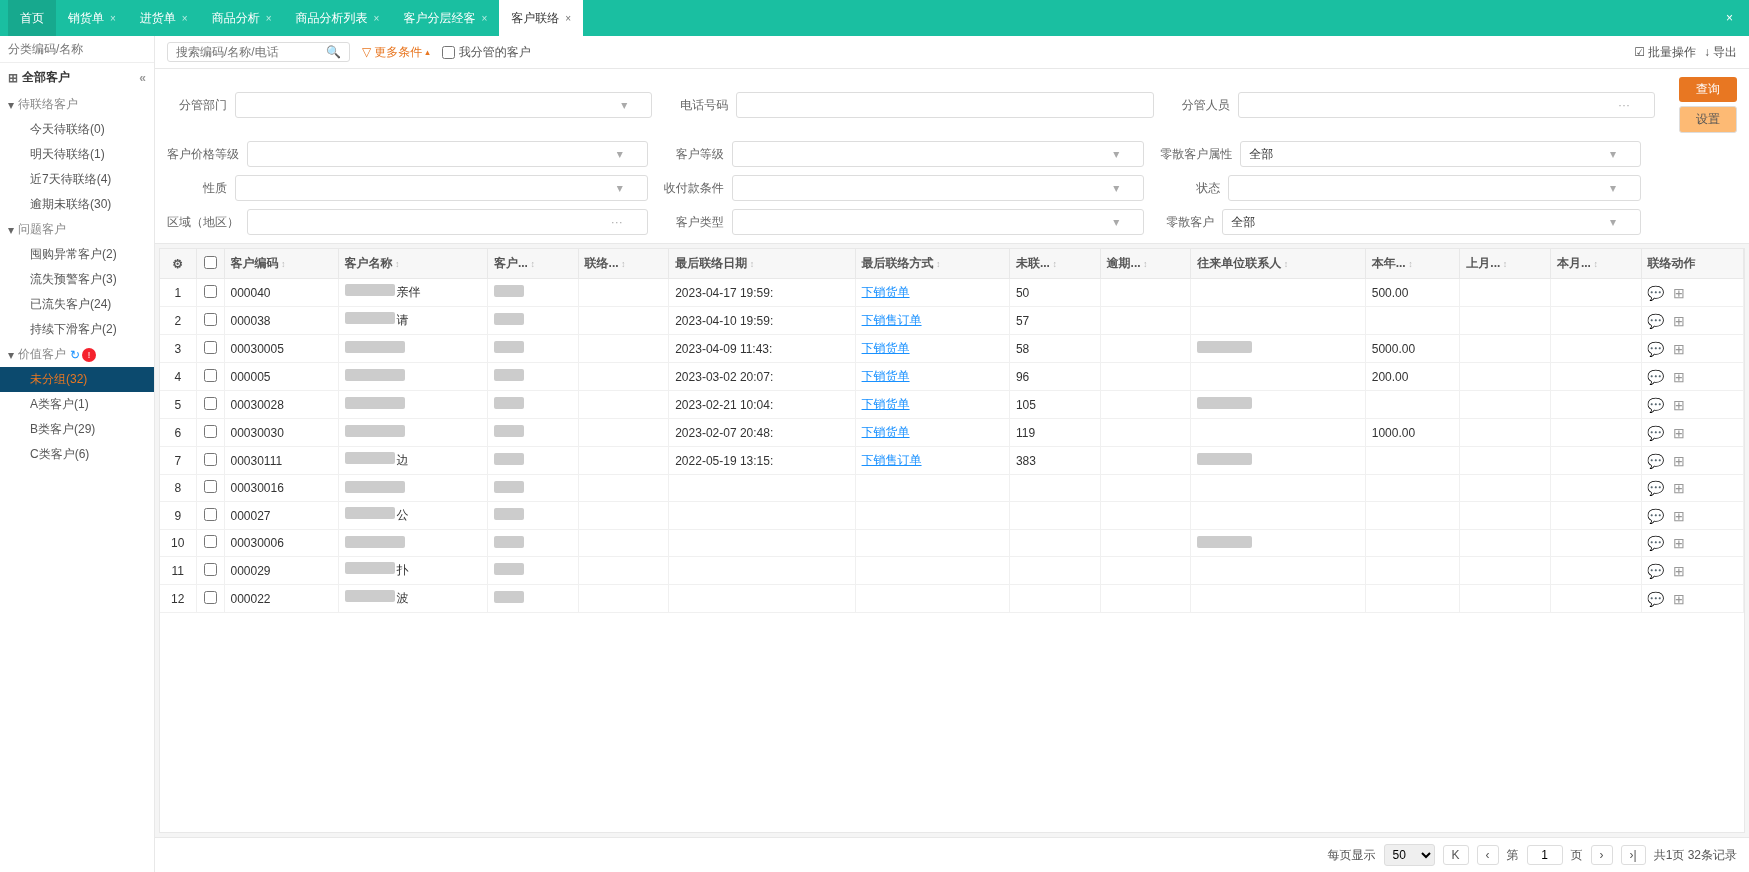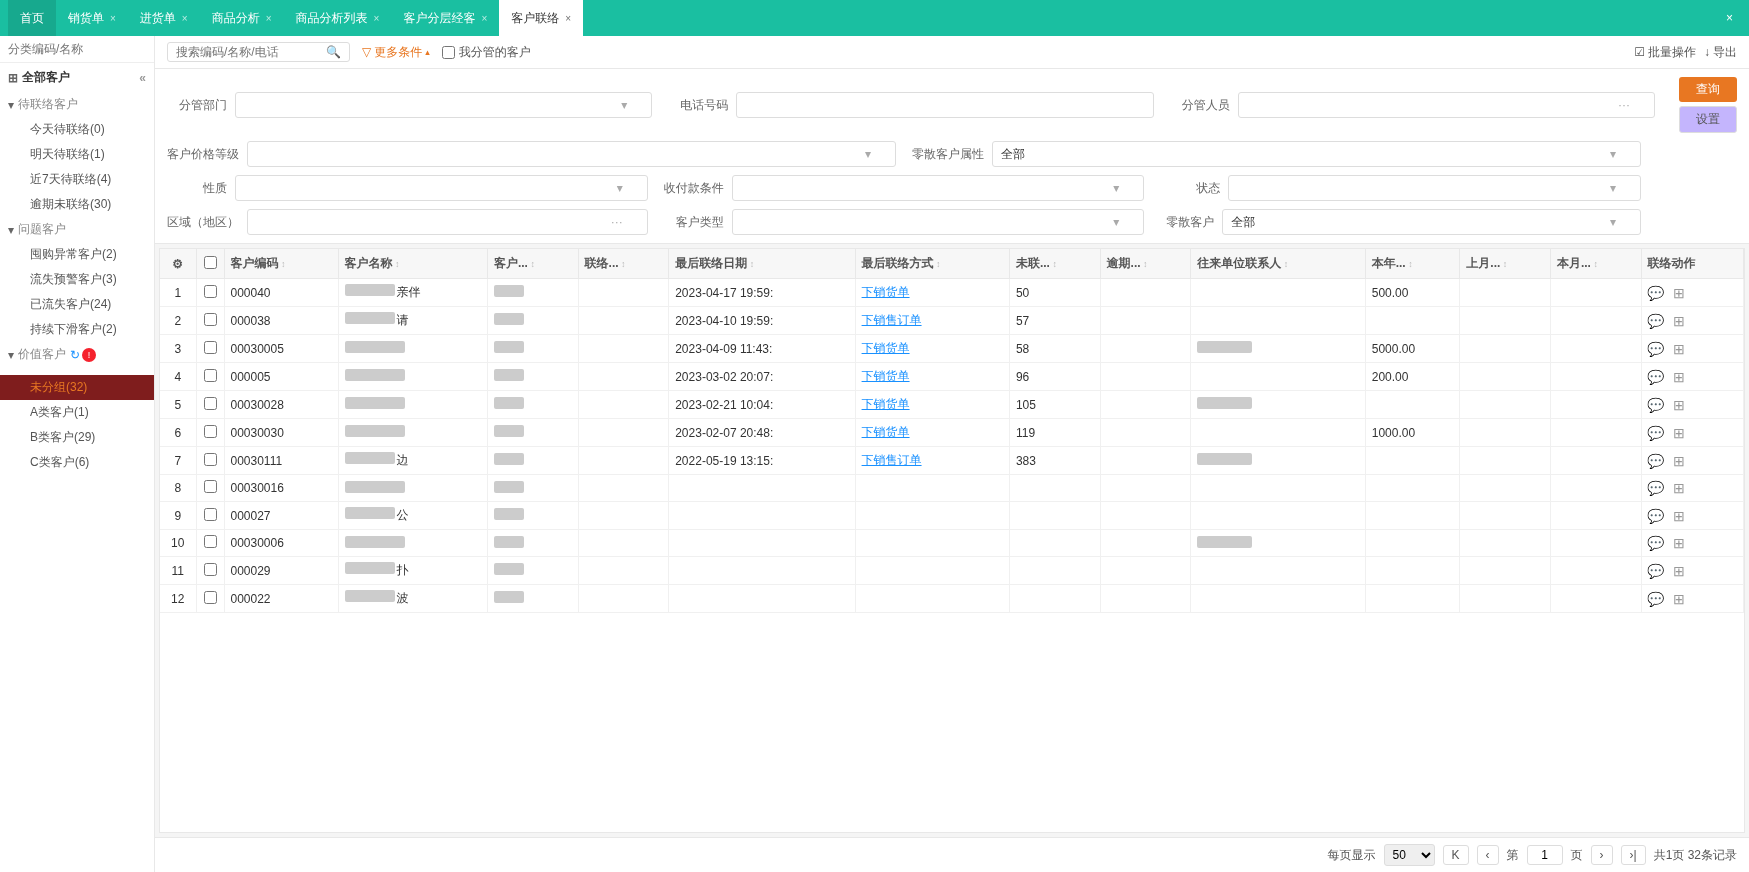--- a/index.html
+++ b/index.html
@@ -88,21 +88,21 @@
       display: flex;
       align-items: center;
     }
     .sidebar-group-label .triangle { margin-right: 4px; color: #666; }
     .sidebar-item {
       padding: 4px 30px;
       color: #555;
       cursor: pointer;
       white-space: nowrap;
     }
-    .sidebar-item.active { background: #7f1d1d; color: #e87722; margin-top: 8px; }
+    .sidebar-item.active { background: #0c4a6e; color: #e87722; }
 
     
     .content-area {
       flex: 1;
       display: flex;
       flex-direction: column;
       overflow: hidden;
       background: #f5f5f5;
     }
 
@@ -217,21 +217,21 @@
     .btn-query {
       background: #e87722;
       color: #fff;
       border: none;
       border-radius: 3px;
       padding: 4px 16px;
       cursor: pointer;
       font-size: 12px;
     }
     .btn-reset {
-      background: #c4b5fd;
+      background: #fdba74;
       color: #555;
       border: 1px solid #ddd;
       border-radius: 3px;
       padding: 4px 16px;
       cursor: pointer;
       font-size: 12px;
     }
 
     
     .table-container {
@@ -471,20 +471,27 @@
 
       <div class="filter-row">
         <div class="filter-item">
           <span class="filter-label">客户价格等级</span>
           <div class="filter-select">
             <span></span>
               <span class="chevron-down"></span>
           </div>
         </div>
         <div class="filter-item">
+          <span class="filter-label">客户等级</span>
+          <div class="filter-select">
+            <span></span>
+              <span class="chevron-down"></span>
+          </div>
+        </div>
+        <div class="filter-item">
           <span class="filter-label" style="min-width:72px;">零散客户属性</span>
           <div class="filter-select">
             <span>全部</span>
             <span class="chevron-down"></span>
           </div>
         </div>
         <div style="width:80px;"></div>
       </div>
 
       <div class="filter-row">

